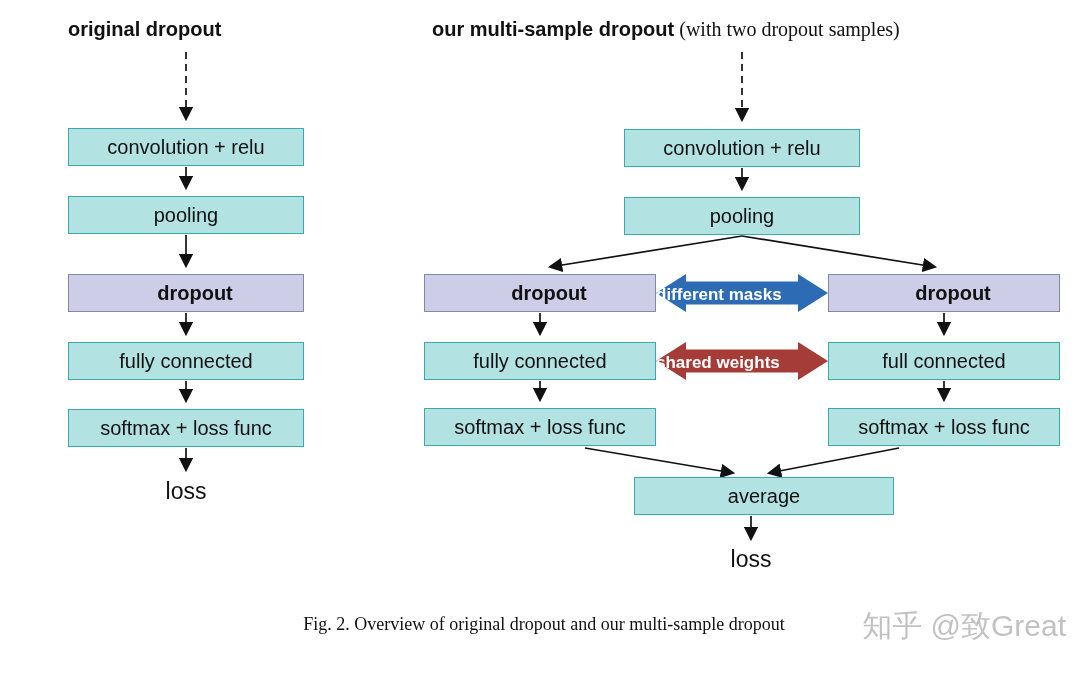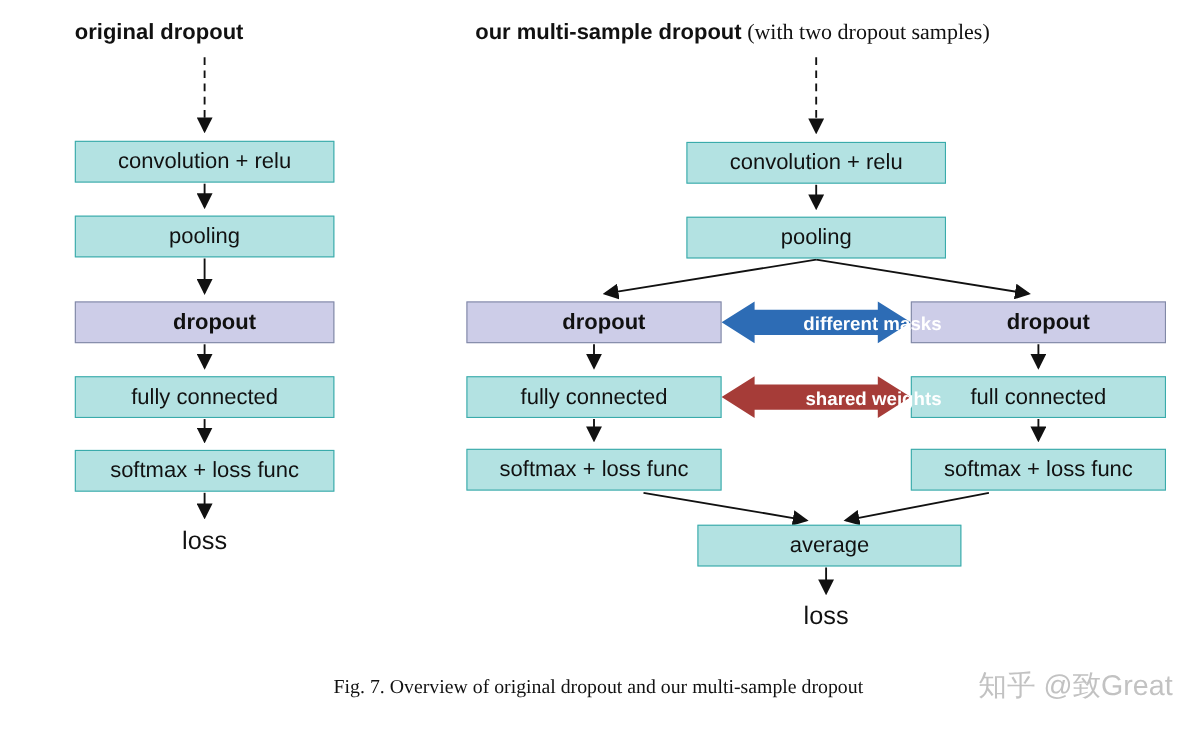--- a/index.html
+++ b/index.html
@@ -12,25 +12,25 @@
   .conn-blue{fill:var(--blue-conn);}
   .conn-red{fill:var(--red-conn);}
   .box{position:absolute;height:38px;box-sizing:border-box;z-index:2;
        display:flex;align-items:center;justify-content:center;
        font-size:20px;line-height:1;white-space:nowrap;}
   .teal{background:var(--teal-fill);border:1.7px solid var(--teal-border);text-align:right;}
   .purple{background:var(--purple-fill);border:1.7px solid var(--purple-border);font-weight:bold;padding-left:18px;}
   .flow-title{position:absolute;top:18px;font-size:20px;font-weight:bold;text-align:left;z-index:2;white-space:nowrap;}
   .title-rest{font-weight:normal;font-family:Liberation Serif, serif;}
   .loss-label{position:absolute;width:236px;text-align:center;font-size:23px;z-index:2;}
-  .conn-label{position:absolute;width:200px;text-align:right;color:#fff;font-weight:bold;
+  .conn-label{position:absolute;width:200px;text-align:left;color:#fff;font-weight:bold;
               font-size:17px;z-index:3;}
   .caption{position:absolute;left:0;top:614px;width:1088px;text-align:center;z-index:2;
            font-family:"Liberation Serif",serif;font-size:18px;color:#111;}
-  .watermark{position:absolute;top:606px;right:22px;z-index:4;font-size:26px;
+  .watermark{position:absolute;top:606px;right:22px;z-index:4;font-size:30px;
              color:#c2c2c2;text-shadow:1px 1px 0 rgba(255,255,255,.9), -1px -1px 0 rgba(255,255,255,.5);
              white-space:nowrap;}
 </style>
 </head>
 <body>
 
 <div id="canvas">
 
   <svg id="wires" viewBox="0 0 1088 676">
     <defs>
@@ -82,19 +82,19 @@
   <div class="box teal" style="left:424px;top:342px;width:232px;">fully connected</div>
   <div class="box teal" style="left:424px;top:408px;width:232px;">softmax + loss func</div>
 
   <div class="box purple" style="left:828px;top:274px;width:232px;">dropout</div>
   <div class="box teal" style="left:828px;top:342px;width:232px;">full connected</div>
   <div class="box teal" style="left:828px;top:408px;width:232px;">softmax + loss func</div>
 
   <div class="conn-label" style="left:656px;top:285px;">different masks</div>
   <div class="conn-label" style="left:656px;top:353px;">shared weights</div>
 
-  <div class="box teal" style="left:634px;top:477px;width:240px;">average</div>
+  <div class="box teal" style="left:634px;top:477px;width:260px;">average</div>
   <div class="loss-label" style="left:633px;top:546px;">loss</div>
 
-  <div class="caption">Fig. 7.  Overview of original dropout and our multi-sample dropout</div>
+  <div class="caption">Fig. 2.  Overview of original dropout and our multi-sample dropout</div>
   <div class="watermark">知乎 @致Great</div>
 
 </div>
 
 </body></html>

